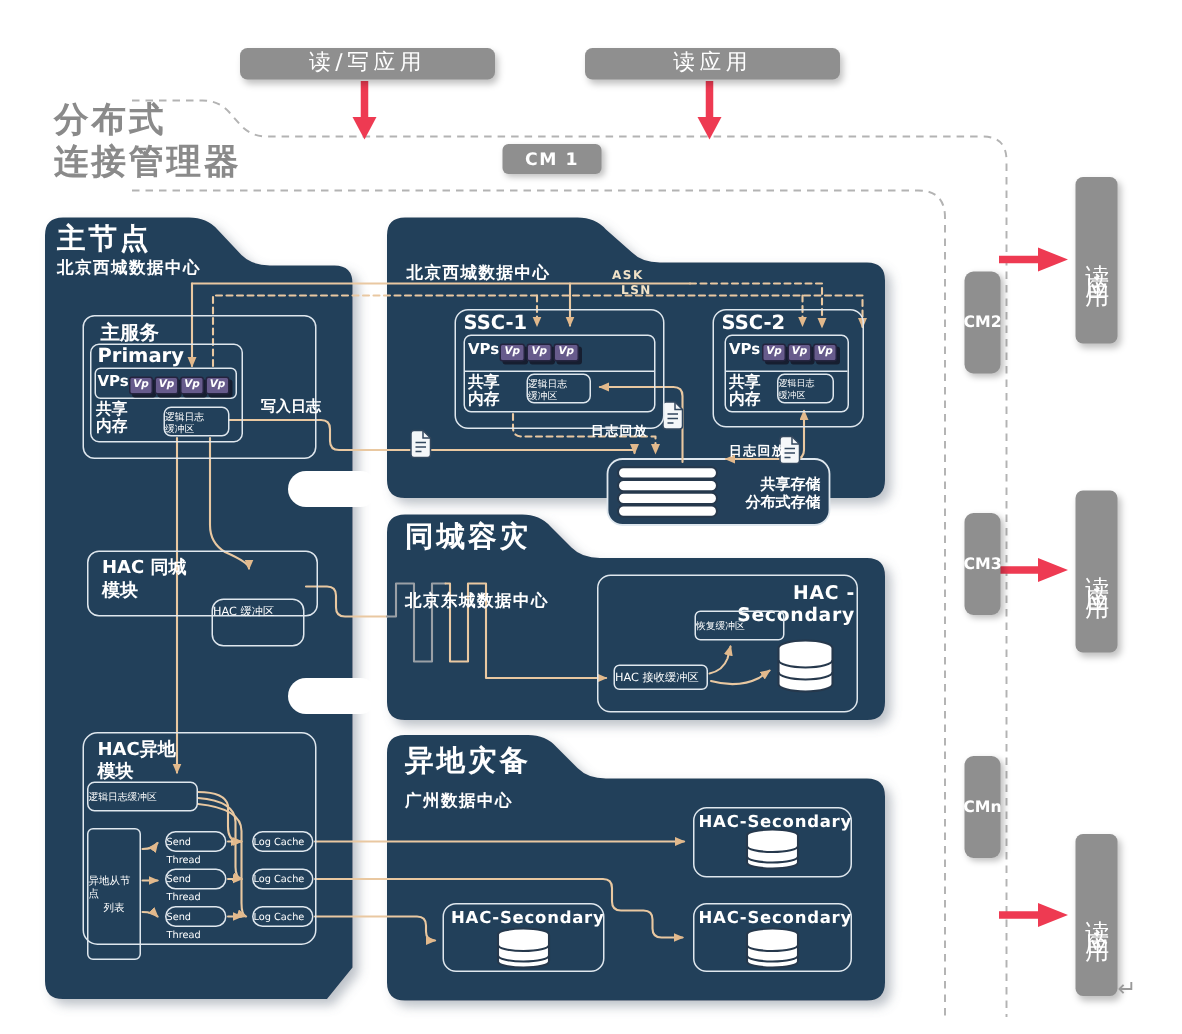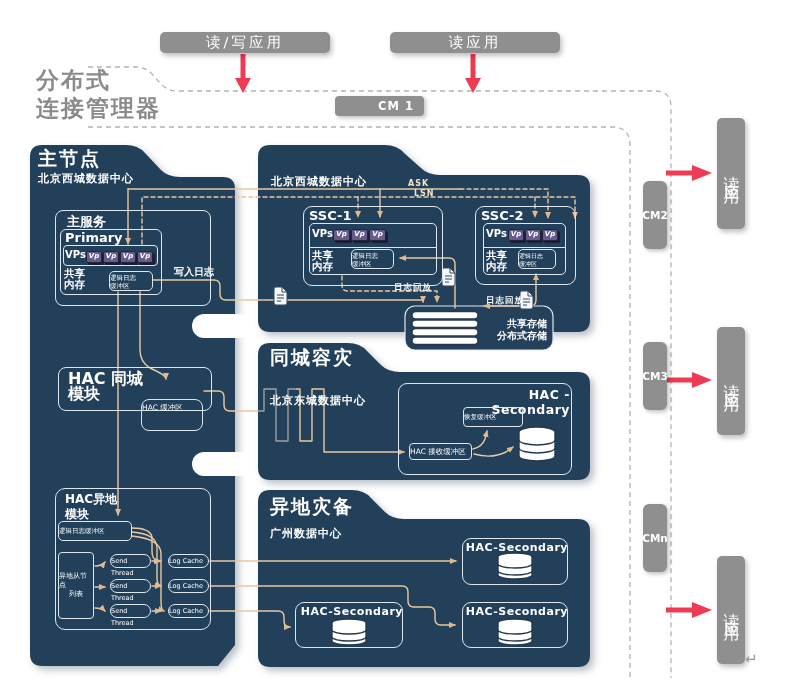--- a/index.html
+++ b/index.html
@@ -160,21 +160,21 @@
     </g>
   </g>
 </svg>
 
 <div class="btn" style="left:160px;top:32px;width:170px;height:21px;">读/写应用</div>
 <div class="btn" style="left:390px;top:32px;width:170px;height:21px;">读应用</div>
 <div class="pgtitle" style="left:36px;top:66px;">
   <div>分布式</div>
   <div>连接管理器</div>
 </div>
-<div class="badge" style="left:335px;top:96px;width:56px;height:20px;line-height:20px;padding-left:33px;">CM 1</div>
+<div class="badge" style="left:335px;top:96px;width:66px;height:20px;line-height:20px;">CM 1</div>
 
 <div class="cmv" style="left:643px;top:181px;width:24px;height:68px;">
   <div>CM</div>
       <div>2</div>
 </div>
 <div class="cmv" style="left:643px;top:342px;width:24px;height:68px;">
   <div>CM</div>
       <div>3</div>
 </div>
 <div class="cmv" style="left:643px;top:504px;width:24px;height:68px;">
@@ -203,33 +203,33 @@
   <div>共享</div>
       <div>内存</div>
 </div>
 <div class="tinybox" style="left:109px;top:271px;width:44px;height:20px;font-size:6.5px;line-height:8px;padding-top:2px;">
   <div>逻辑日志</div>
       <div>缓冲区</div>
 </div>
 <div class="slabel" style="left:174px;top:266px;font-size:10px;">写入日志</div>
 
 <div class="wbox" style="left:58px;top:367px;width:154px;height:44px;"></div>
-<div class="blabel" style="left:68px;top:371px;font-size:16px;line-height:15px;">
+<div class="blabel" style="left:68px;top:371px;font-size:12px;line-height:15px;">
   <div>HAC 同城</div>
       <div>模块</div>
 </div>
 <div class="tinybox" style="left:141px;top:383px;width:62px;height:32px;font-size:7.5px;line-height:15px;border-radius:8px;margin-top:16px;">HAC 缓冲区</div>
 
 <div class="wbox" style="left:55px;top:488px;width:156px;height:142px;border-radius:10px;"></div>
 <div class="blabel" style="left:65px;top:492px;font-size:12px;line-height:15px;">
   <div>HAC异地</div>
       <div>模块</div>
 </div>
 <div class="tinybox" style="left:58px;top:521px;width:74px;height:20px;font-size:6.5px;line-height:18px;">逻辑日志缓冲区</div>
-<div class="tinybox" style="left:58px;top:552px;width:36px;height:67px;border-radius:4px;display:flex;flex-direction:column;align-items:center;justify-content:center;font-size:7px;line-height:9px;">
+<div class="tinybox" style="left:58px;top:552px;width:36px;height:88px;border-radius:4px;display:flex;flex-direction:column;align-items:center;justify-content:center;font-size:7px;line-height:9px;">
   <div>异地从节点</div>
       <div>列表</div>
 </div>
 <div class="tinybox" style="left:110px;top:554px;width:41px;height:14px;font-size:6.5px;line-height:12px;border-radius:7px;">Send Thread</div>
 <div class="tinybox" style="left:110px;top:579px;width:41px;height:14px;font-size:6.5px;line-height:12px;border-radius:7px;">Send Thread</div>
 <div class="tinybox" style="left:110px;top:604px;width:41px;height:14px;font-size:6.5px;line-height:12px;border-radius:7px;">Send Thread</div>
 <div class="tinybox" style="left:168px;top:554px;width:41px;height:14px;font-size:6.5px;line-height:12px;border-radius:7px;">Log Cache</div>
 <div class="tinybox" style="left:168px;top:579px;width:41px;height:14px;font-size:6.5px;line-height:12px;border-radius:7px;">Log Cache</div>
 <div class="tinybox" style="left:168px;top:604px;width:41px;height:14px;font-size:6.5px;line-height:12px;border-radius:7px;">Log Cache</div>
 

